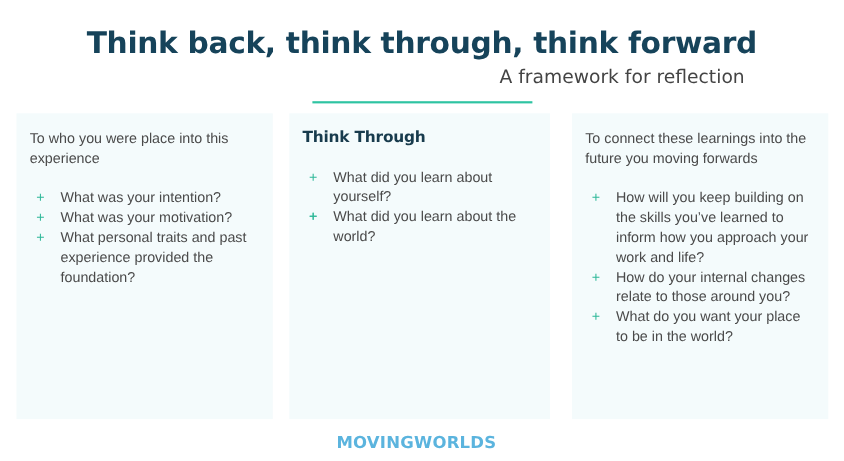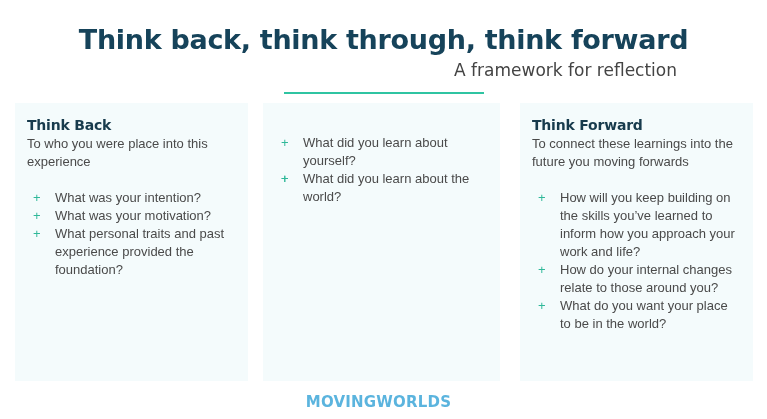--- a/index.html
+++ b/index.html
@@ -110,39 +110,38 @@
     }
   </style>
 </head>
 <body>
 
 <div class="title">Think back, think through, think forward</div>
 <div class="subtitle">A framework for reflection</div>
 <div class="divider"></div>
 
 <section class="panel p1">
-  <h2 class="panel-heading">Think Back</h2>
   <p class="panel-desc">To who you were place into this experience</p>
   <ul class="panel-list">
     <li><span class="plus">+</span><span>What was your intention?</span></li>
     <li><span class="plus">+</span><span>What was your motivation?</span></li>
     <li><span class="plus">+</span><span>What personal traits and past experience provided the foundation?</span></li>
   </ul>
 </section>
 
 <section class="panel p2">
+  <h2 class="panel-heading">Think Through</h2>
   <ul class="panel-list">
     <li><span class="plus">+</span><span>What did you learn about yourself?</span></li>
     <li><span class="plus">+</span></li>
     <li><span class="plus">+</span><span>What did you learn about the world?</span></li>
   </ul>
 </section>
 
 <section class="panel p3">
-  <h2 class="panel-heading">Think Forward</h2>
   <p class="panel-desc">To connect these learnings into the future you moving forwards</p>
   <ul class="panel-list">
     <li><span class="plus">+</span><span>How will you keep building on the skills you’ve learned to inform how you approach your work and life?</span></li>
     <li><span class="plus">+</span><span>How do your internal changes relate to those around you?</span></li>
     <li><span class="plus">+</span><span>What do you want your place to be in the world?</span></li>
   </ul>
 </section>
 
 <div class="logo">MOVINGWORLDS</div>
 

